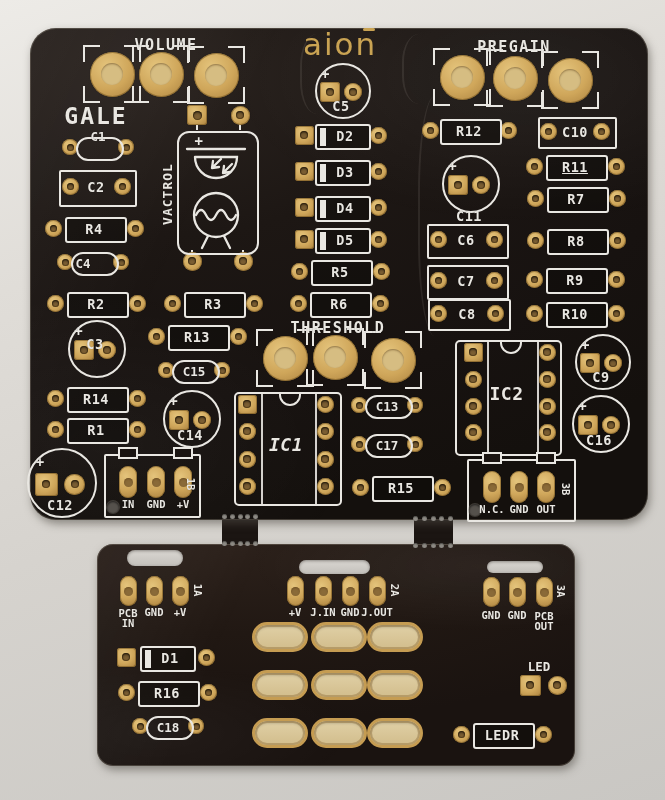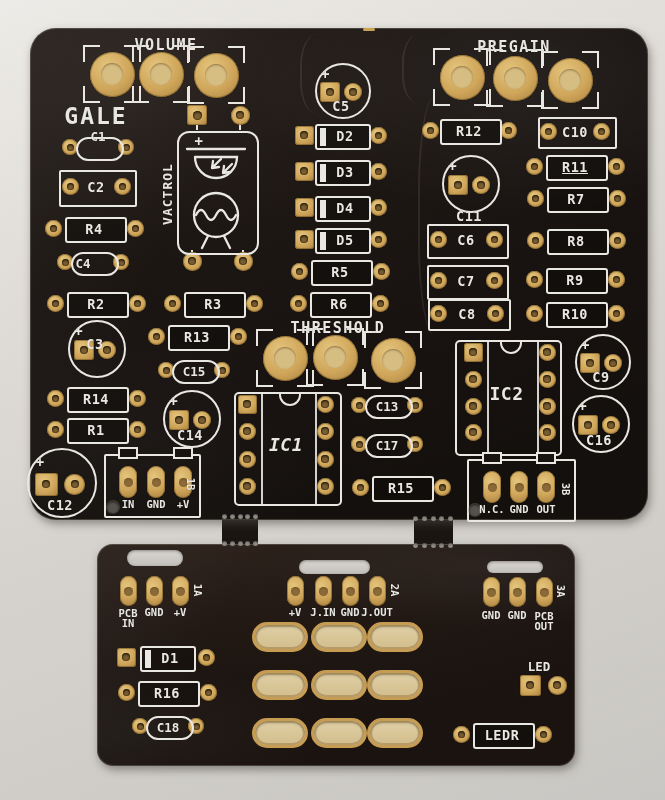--- a/index.html
+++ b/index.html
@@ -82,20 +82,21 @@
 
 <div class="stage" id="stage">
   <div class="board" style="left:30px;top:28px;width:618px;height:492px;border-radius:26px;">
     <div class="gloss"></div>
   </div>
   <div class="board lower" style="left:97px;top:544px;width:478px;height:222px;border-radius:16px;">
     <div class="gloss"></div>
   </div>
   <div class="tab" style="left:222px;top:512px;width:36px;height:40px;"></div>
   <div class="tab" style="left:414px;top:512px;width:39px;height:40px;"></div>
+  <div class="logo" style="left:340px;top:44px;">aion</div>
   <div class="logo-bar" style="left:363px;top:28px;"></div>
 <div class="silk-text head" style="position: absolute; left: 166px; top: 45px;">VOLUME</div>
     <div class="silk-text big" style="position: absolute; left: 96px; top: 116px;">GALE</div>
     <div class="silk-text head" style="position: absolute; left: 514px; top: 47px;">PREGAIN</div>
     <div class="silk-text head" style="position: absolute; left: 338px; top: 328px;">THRESHOLD</div>
     <div class="silk-text vert-ccw" style="position: absolute; left: 167px; top: 194px;">VACTROL</div>
     <div class="pot-bracket" style="position: absolute; left: 83px; top: 45px; width: 58px; height: 58px;">
       <div class="pbc1"></div>
       <div class="pbc2"></div>
       <div class="pbc3"></div>

